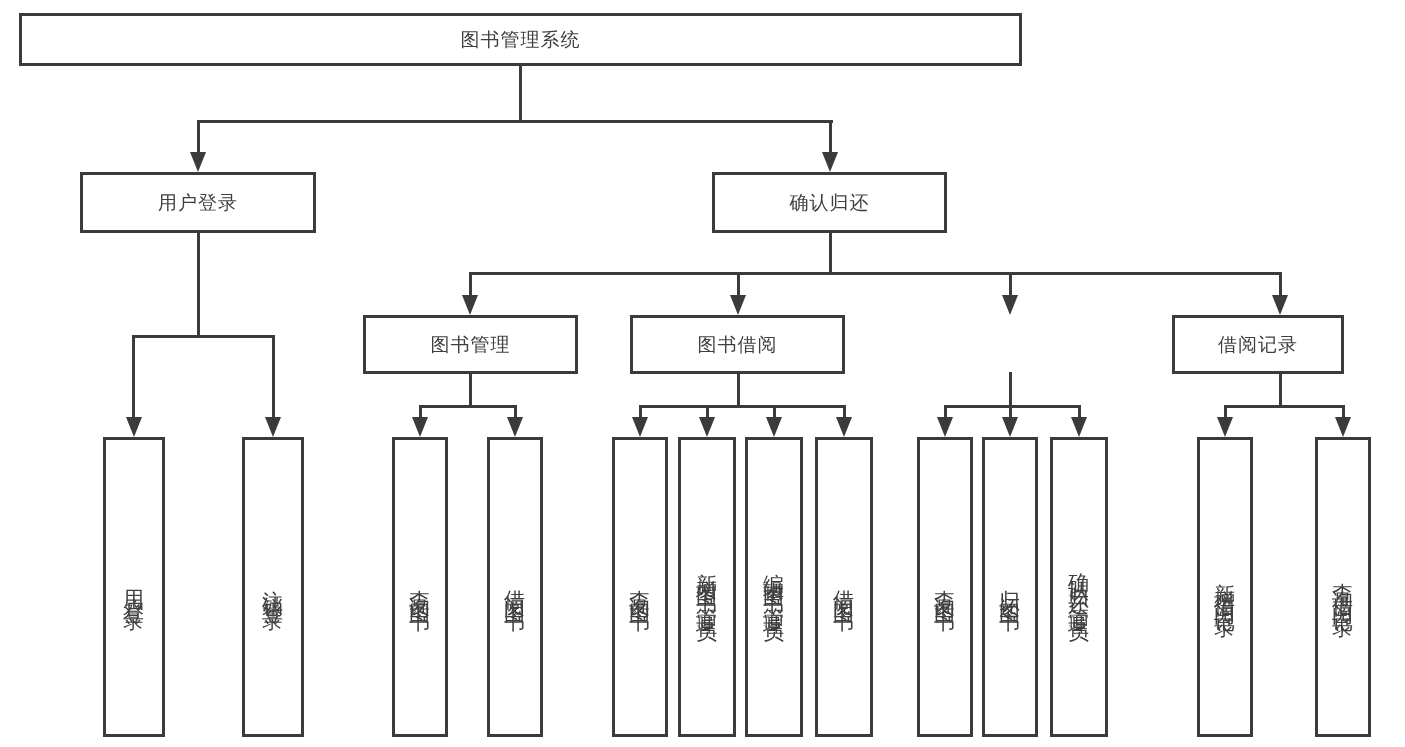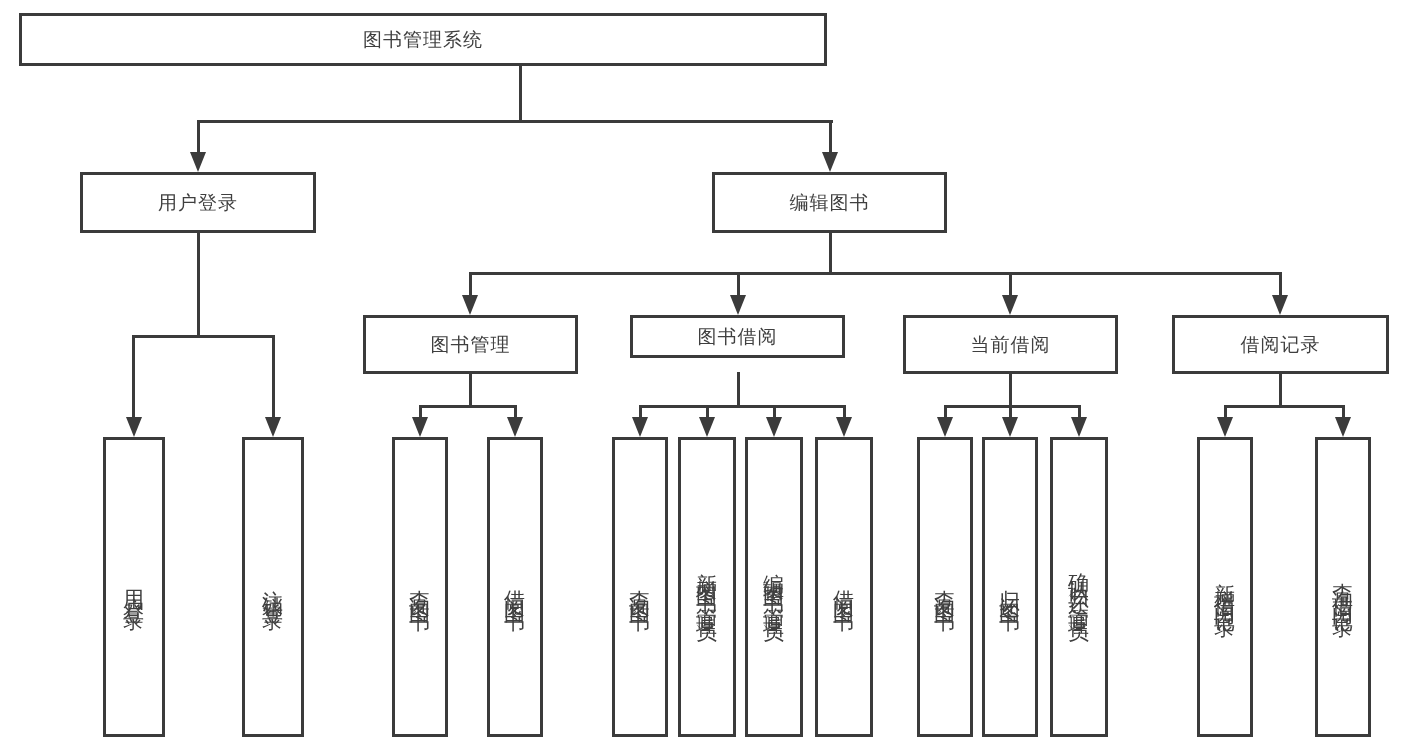--- a/index.html
+++ b/index.html
@@ -70,45 +70,42 @@
     color: var(--watermark);
     z-index: 3;
     white-space: nowrap;
   }
 </style>
 </head>
 <body>
 
 <div id="stage">
 
-  <div class="hbox" style="left:19px; top:13px; width:808px; height:53px;">
+  <div class="hbox" style="left:19px; top:13px; width:1003px; height:53px;">
     <span>图书管理系统</span>
   </div>
 
   <div class="hbox" style="left:80px; top:172px; width:236px; height:61px;">
     <span>用户登录</span>
   </div>
 
   <div class="hbox" style="left:712px; top:172px; width:235px; height:61px;">
-    <span>编辑图书</span>
+    <span>确认归还</span>
   </div>
 
   <div class="hbox" style="left:363px; top:315px; width:215px; height:59px;">
     <span>图书管理</span>
   </div>
 
-  <div class="hbox" style="left:630px; top:315px; width:215px; height:43px;">
+  <div class="hbox" style="left:630px; top:315px; width:215px; height:59px;">
     <span>图书借阅</span>
   </div>
 
-  <div class="hbox" style="left:903px; top:315px; width:215px; height:59px;">
-    <span>当前借阅</span>
-  </div>
-
-  <div class="hbox" style="left:1172px; top:315px; width:217px; height:59px;">
+
+  <div class="hbox" style="left:1172px; top:315px; width:172px; height:59px;">
     <span>借阅记录</span>
   </div>
 
   <div class="vbox" style="left:103px; width:62px;">
     <span>用户登录</span>
   </div>
   <div class="vbox" style="left:242px; width:62px;">
     <span>注销登录</span>
   </div>
 

